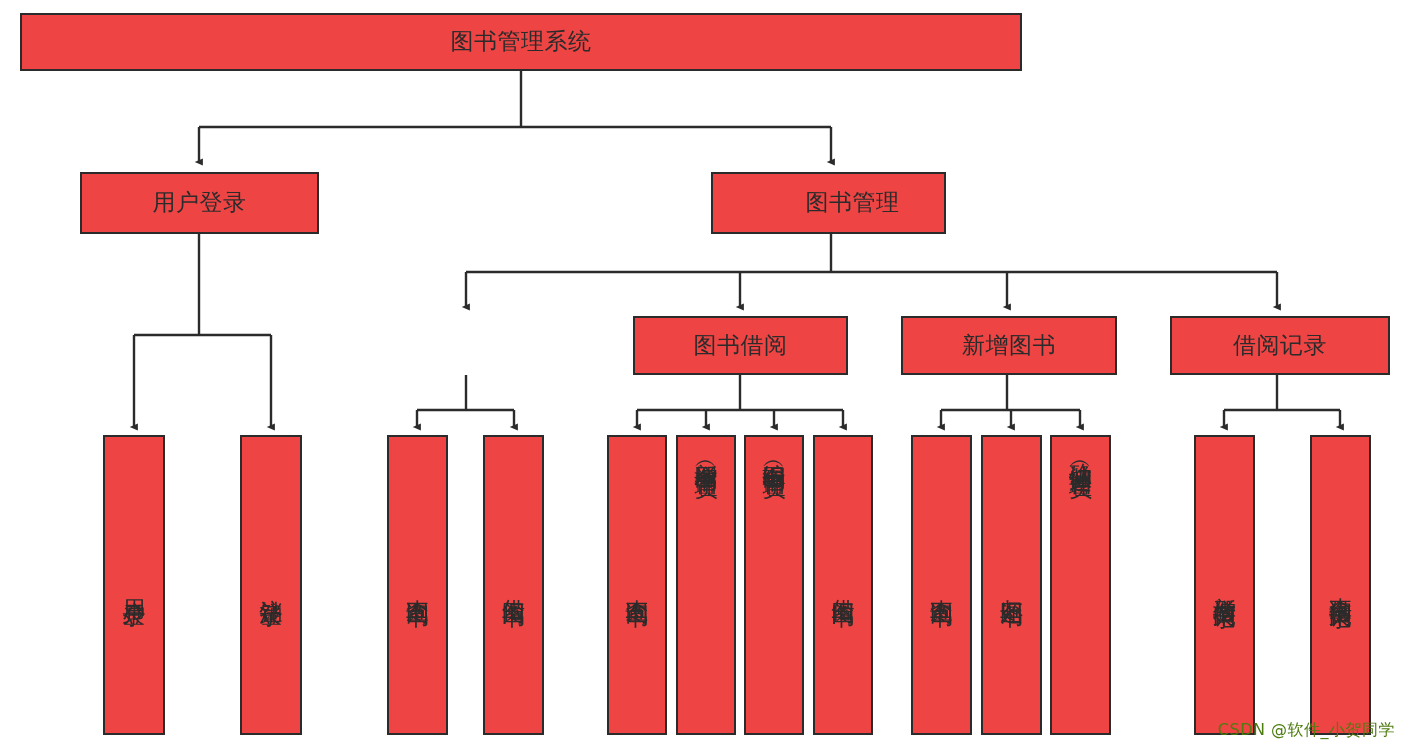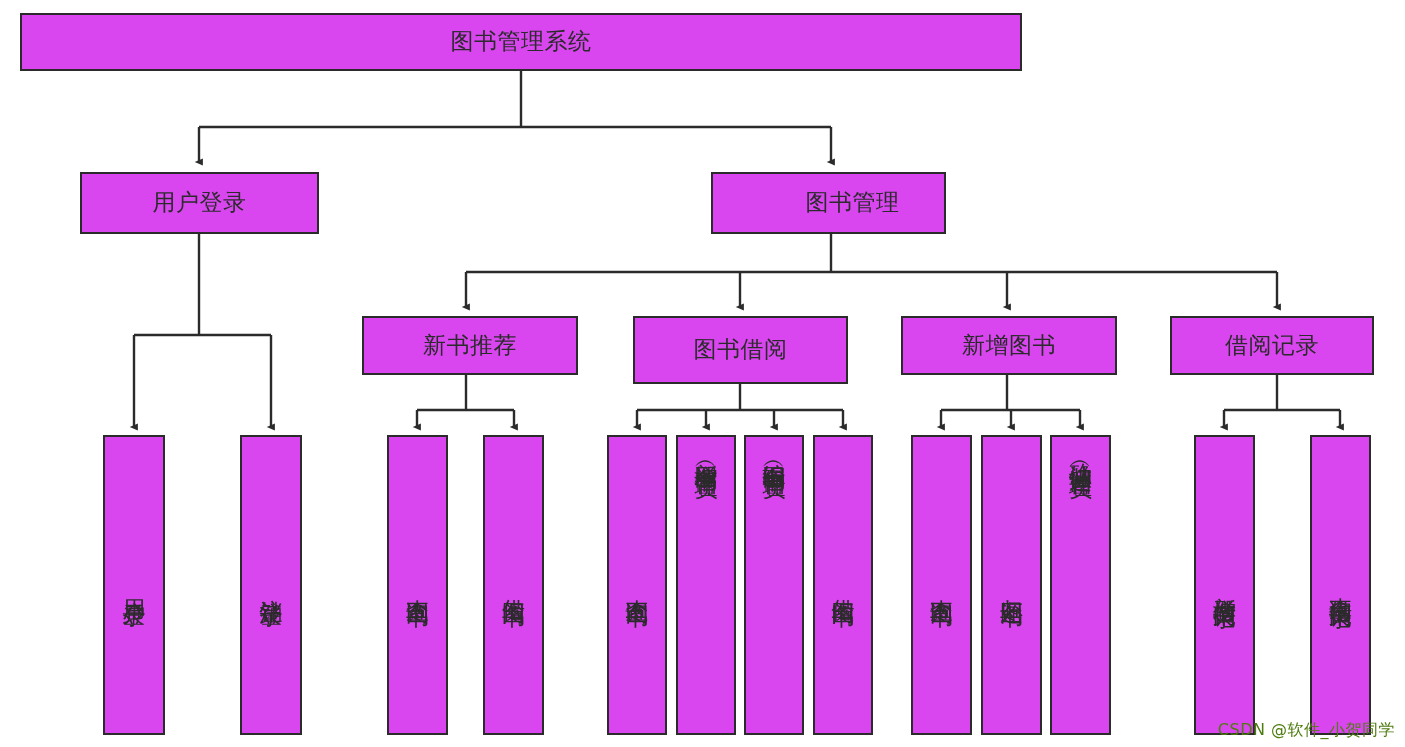--- a/index.html
+++ b/index.html
@@ -22,21 +22,21 @@
     position: absolute;
     left: 0;
     top: 0;
     width: 1405px;
     height: 747px;
     pointer-events: none;
   }
   .node {
     position: absolute;
     box-sizing: border-box;
-    background: #d946ef;
+    background: #ef4444;
     border: 2.4px solid #2b2b2b;
     display: flex;
     align-items: center;
     justify-content: center;
     color: #2b2b2b;
   }
   .node-label {
     display: block;
     text-align: center;
     line-height: 1.18;
@@ -138,30 +138,27 @@
     <span class="node-label">图书管理系统</span>
   </div>
 
   <div class="node horizontal" style="left:80px; top:172px; width:239px; height:62px;">
     <span class="node-label">用户登录</span>
   </div>
   <div class="node horizontal" style="left:711px; top:172px; width:235px; height:62px;padding-left:48px;">
     <span class="node-label">图书管理</span>
   </div>
 
-  <div class="node horizontal" style="left:362px; top:316px; width:216px; height:59px;">
-    <span class="node-label">新书推荐</span>
-  </div>
-  <div class="node horizontal" style="left:633px; top:316px; width:215px; height:68px;">
+  <div class="node horizontal" style="left:633px; top:316px; width:215px; height:59px;">
     <span class="node-label">图书借阅</span>
   </div>
   <div class="node horizontal" style="left:901px; top:316px; width:216px; height:59px;">
     <span class="node-label">新增图书</span>
   </div>
-  <div class="node horizontal" style="left:1170px; top:316px; width:204px; height:59px;">
+  <div class="node horizontal" style="left:1170px; top:316px; width:220px; height:59px;">
     <span class="node-label">借阅记录</span>
   </div>
 
   <div class="node vertical center-text" style="left:103px; top:435px; width:62px; height:300px;">
     <span class="node-label">用户登录</span>
   </div>
   <div class="node vertical center-text" style="left:240px; top:435px; width:62px; height:300px;">
     <span class="node-label">注销登录</span>
   </div>
 

